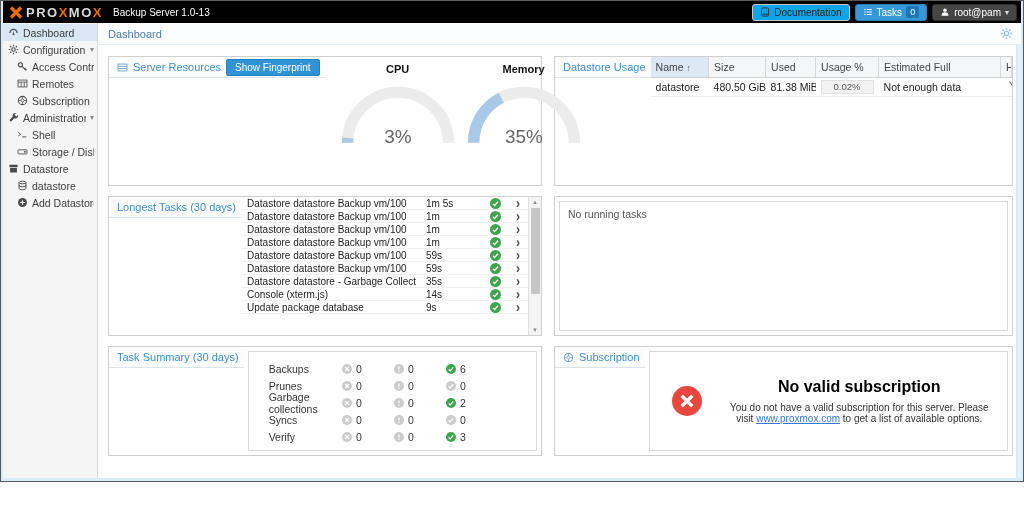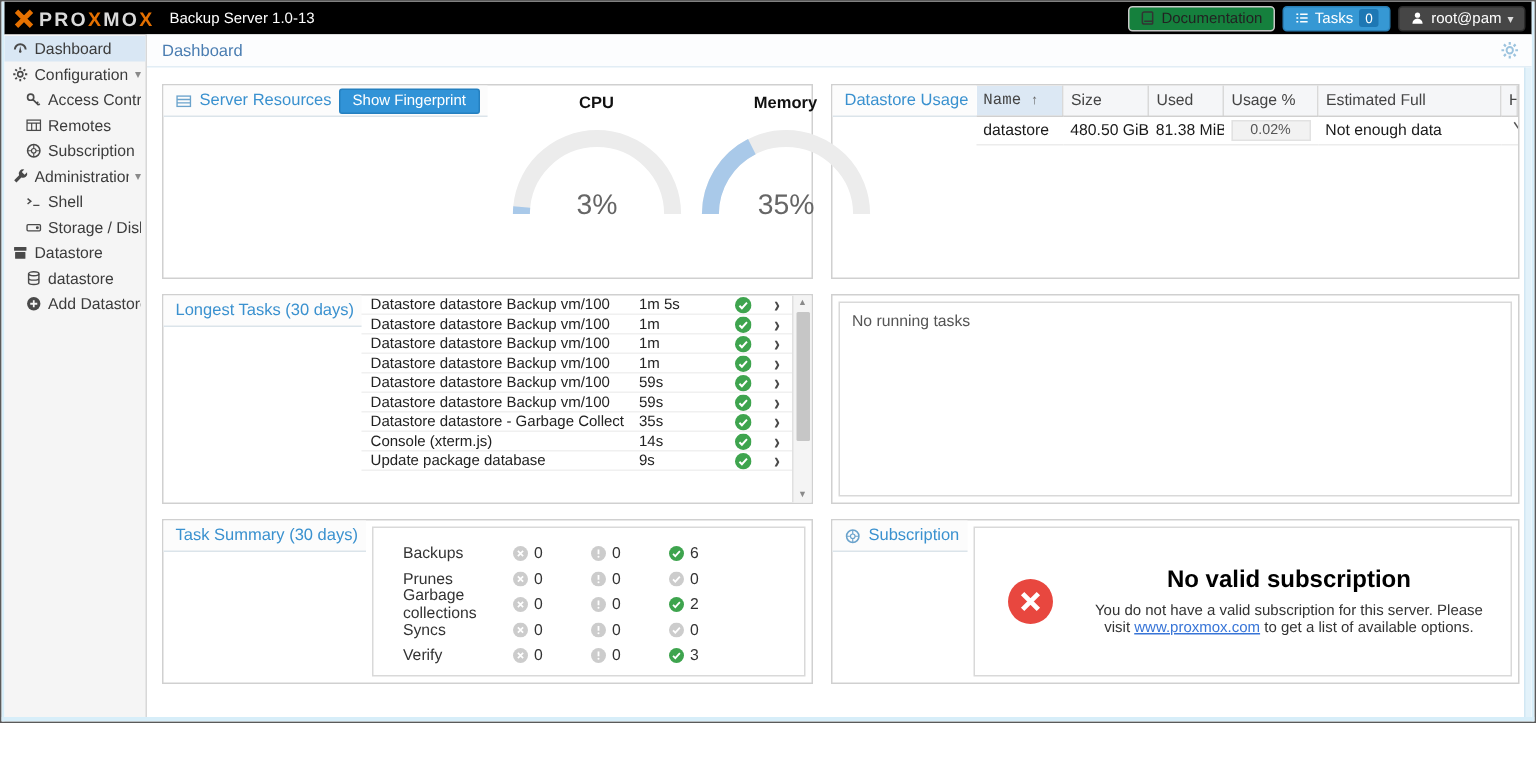--- a/index.html
+++ b/index.html
@@ -11,21 +11,21 @@
   
   .topbar { height:22px; background:#000; display:flex; align-items:center; padding:0 4px 0 6px; flex:none; }
   .logo { display:flex; align-items:center; gap:3px; }
   .logo-x-svg { display:block; }
   .logo-text { font-weight:bold; font-size:13px; letter-spacing:1.5px; color:#d9d9d9; line-height:1; }
   .logo-text .lx { color:#e57000; }
   .product { color:#fff; font-size:10px; margin-left:10px; }
   .topbar-right { margin-left:auto; display:flex; align-items:center; gap:5px; }
   .tb-btn { display:inline-flex; align-items:center; gap:4px; height:17px; padding:0 7px; border-radius:3px; font-size:10px; cursor:pointer; border:1px solid transparent; }
   .tb-btn .icon svg { display:block; }
-  .btn-doc { background:#15803d; border-color:#c8c8c8; color:#222; }
+  .btn-doc { background:#0ea5e9; border-color:#c8c8c8; color:#222; }
   .btn-tasks { background:#3698d4; border-color:#2a7fb5; color:#fff; }
   .btn-tasks .badge { background:#1d77b4; border-radius:2px; padding:0 4px; font-size:9px; line-height:12px; }
   .btn-user { background:#464646; border-color:#2d2d2d; color:#fff; }
   .btn-user .caret { font-size:8px; color:#ddd; }
 
   
   .workspace { flex:1; display:flex; min-height:0; }
   .sidebar { width:95px; flex:none; background:#f5f5f5; border-right:1px solid #d8d8d8; padding-top:1px; }
   .side-item { display:flex; align-items:center; gap:4px; height:17px; padding:0 3px 0 5px; color:#3c3c3c; cursor:pointer; }
   .side-item .icon { color:#4a4a4a; flex:none; display:inline-flex; }
@@ -54,21 +54,21 @@
 
   
   .gauges { display:flex; height:100%; padding:6px 10px 2px; }
   .gauge { flex:1; display:flex; flex-direction:column; align-items:center; }
   .gauge-label { font-weight:bold; font-size:11px; color:#111; margin-bottom:3px; }
   .gauge-svg { width:126px; height:74px; }
 
   
   table.ds { border-collapse:collapse; width:100%; table-layout:fixed; }
   table.ds th { font-weight:normal; text-align:left; font-size:10.5px; color:#444; background:#f5f6f8; border-right:1px solid #d9d9d9; border-bottom:1px solid #d0d0d0; height:20px; padding:0 5px; overflow:hidden; white-space:nowrap; cursor:pointer; }
-  table.ds th.sorted { background:#dce8f4;font-family:Liberation Mono, monospace; }
+  table.ds th.sorted { background:#dce8f4; }
   table.ds th .sort { color:#666; font-size:9px; }
   table.ds td { font-size:10.5px; color:#1a1a1a; height:19px; padding:0 5px; border-bottom:1px solid #ececec; white-space:nowrap; overflow:hidden; }
   .usage-bar { background:#f2f2f2; border:1px solid #e2e2e2; font-size:9.5px; color:#555; text-align:center; line-height:12px; height:14px; }
   td.hist { text-align:right; }
 
   
   .grid-box { position:absolute; inset:0; margin:0; border:0; display:flex; min-height:0; }
   .boxed { margin:4px; border:1px solid #d9d9d9; }
 
   

